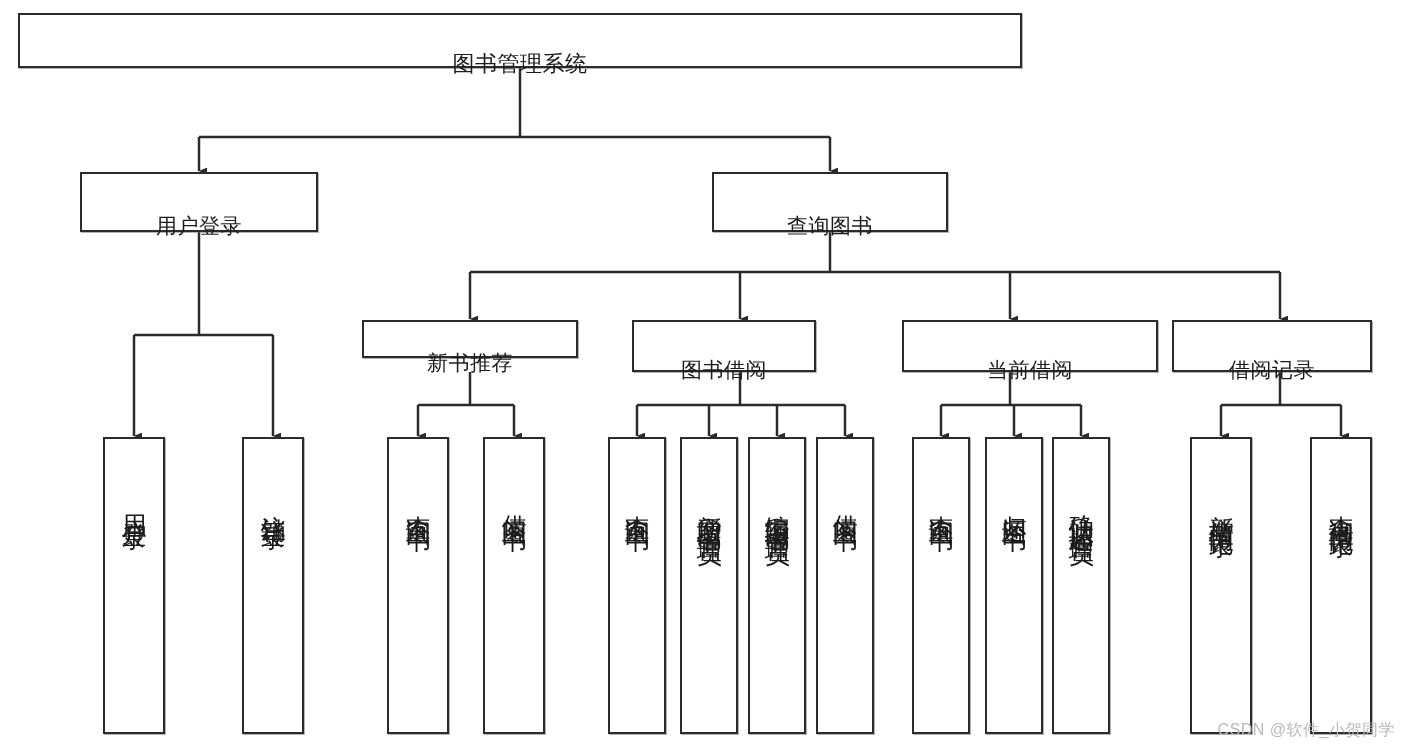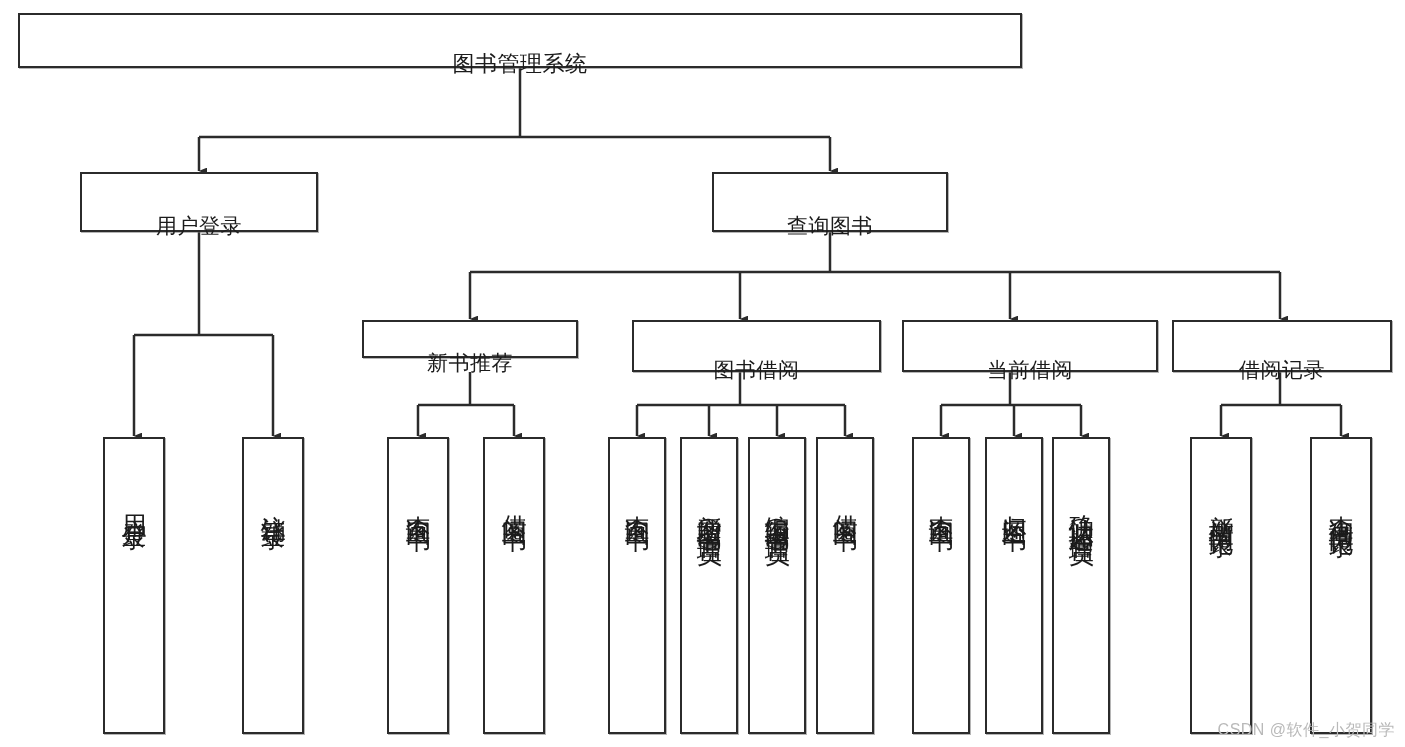--- a/index.html
+++ b/index.html
@@ -125,27 +125,27 @@
       </div>
       <div class="node horiz" style="left: 80px; top: 172px; width: 238px; height: 60px;">
         <span class="label">用户登录</span>
       </div>
       <div class="node horiz" style="left: 712px; top: 172px; width: 236px; height: 60px;">
         <span class="label">查询图书</span>
       </div>
       <div class="node horiz" style="left: 362px; top: 320px; width: 216px; height: 38px;">
         <span class="label">新书推荐</span>
       </div>
-      <div class="node horiz" style="left: 632px; top: 320px; width: 249px; height: 52px;">
+      <div class="node horiz" style="left: 632px; top: 320px; width: 184px; height: 52px;">
         <span class="label">图书借阅</span>
       </div>
       <div class="node horiz" style="left: 902px; top: 320px; width: 256px; height: 52px;">
         <span class="label">当前借阅</span>
       </div>
-      <div class="node horiz" style="left: 1172px; top: 320px; width: 220px; height: 52px;">
+      <div class="node horiz" style="left: 1172px; top: 320px; width: 200px; height: 52px;">
         <span class="label">借阅记录</span>
       </div>
       <div class="node vert" style="left: 103px; top: 437px; width: 62px; height: 297px;">
         <span class="label">用户登录</span>
       </div>
       <div class="node vert" style="left: 242px; top: 437px; width: 62px; height: 297px;">
         <span class="label">注销登录</span>
       </div>
       <div class="node vert" style="left: 387px; top: 437px; width: 62px; height: 297px;">
         <span class="label">查询图书</span>

